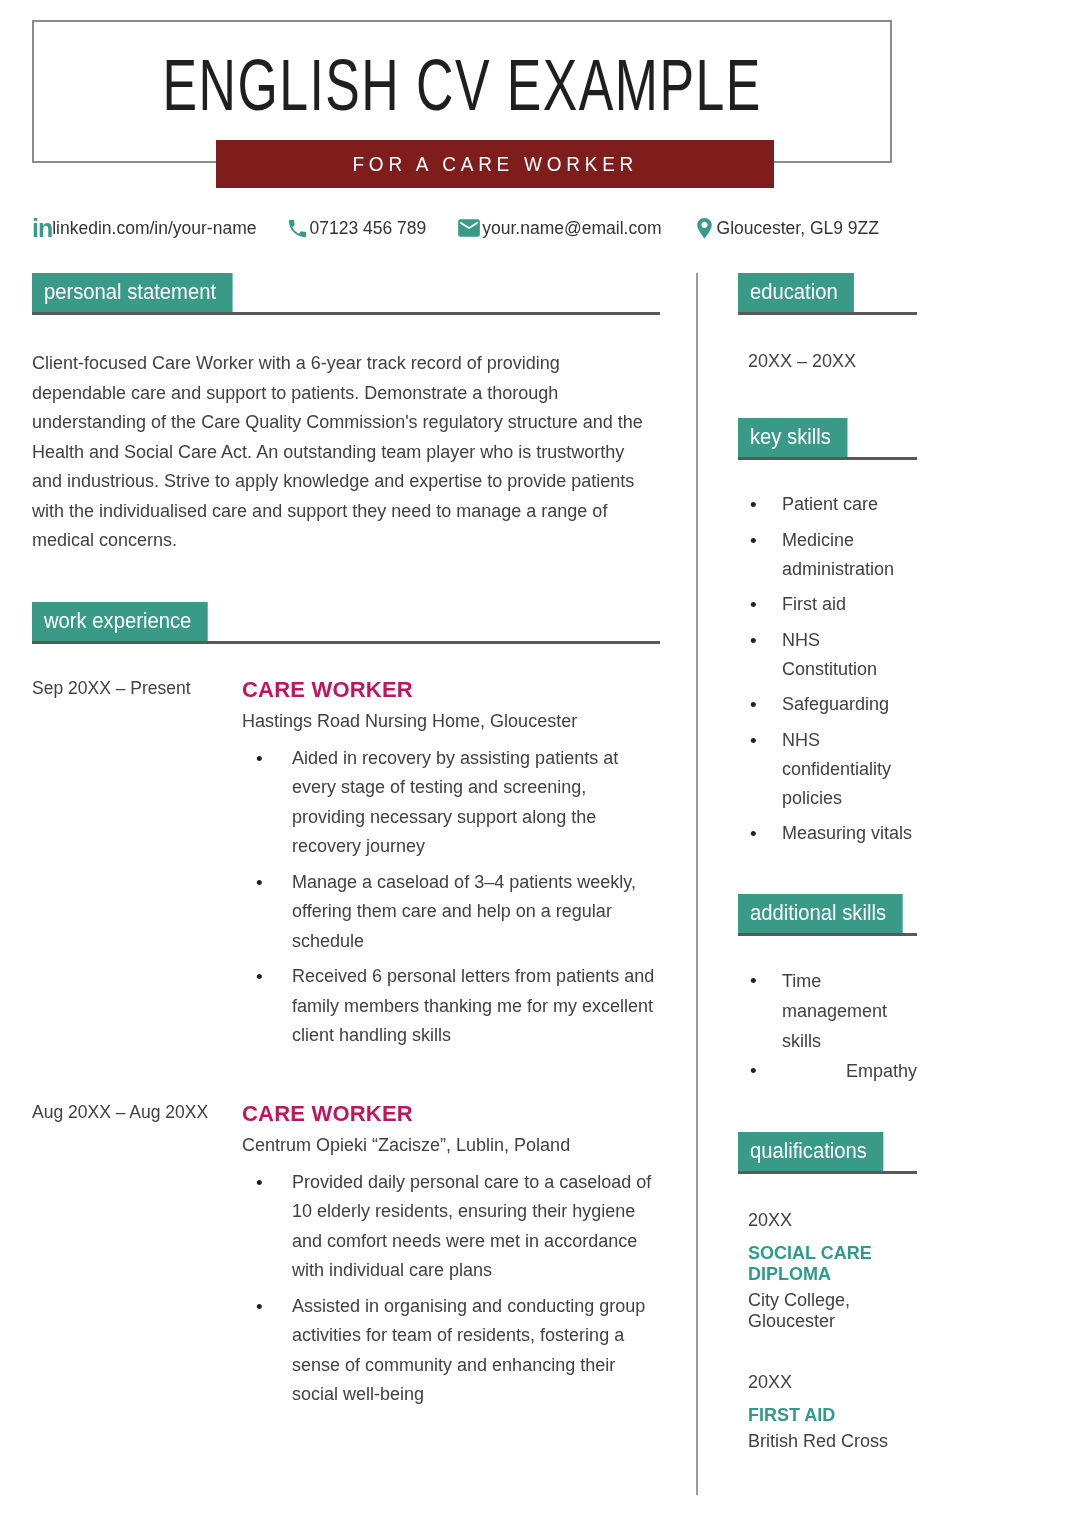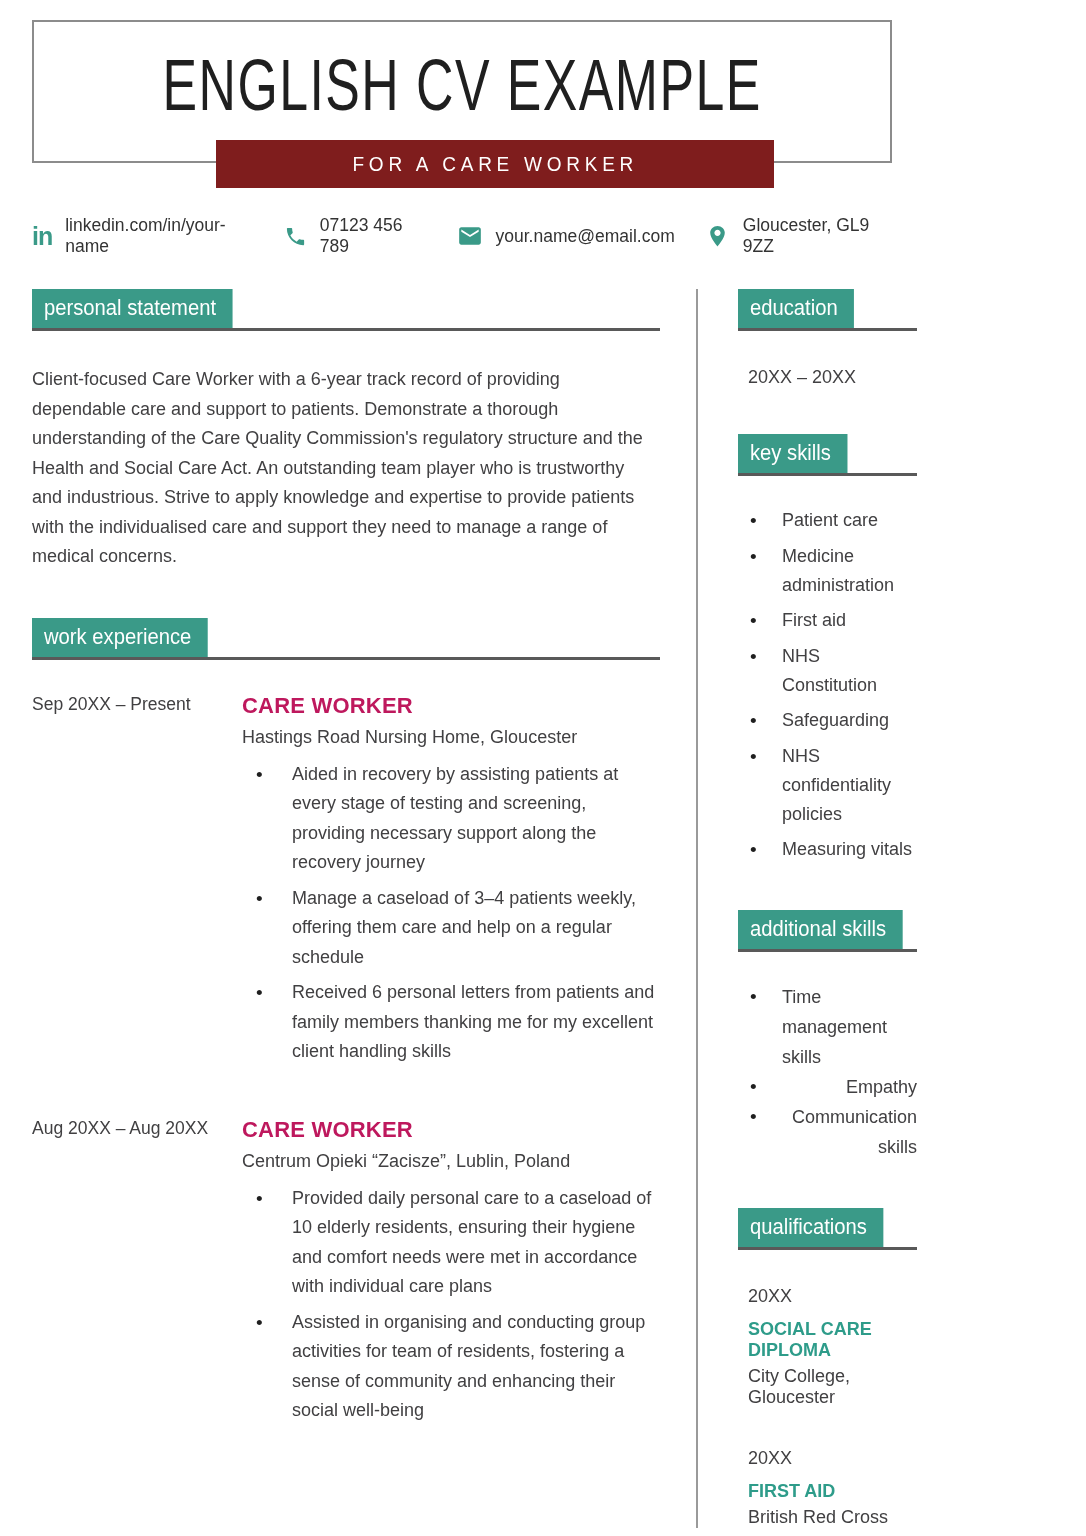--- a/index.html
+++ b/index.html
@@ -36,21 +36,21 @@
   }
 
   
   .contact-row {
     margin-top:52px;
     display:flex; align-items:center;
     font-size:17.5px; color:#333333;
   }
   .contact-item { display:flex; align-items:center; }
   .contact-item + .contact-item { margin-left:30px; }
-  .c-icon { display:inline-flex; align-items:center; justify-content:flex-start; margin-right:13px; }
+  .c-icon { display:inline-flex; align-items:center; justify-content:flex-start; }
   .li-glyph { color:#3a9a88; font-weight:700; font-size:25px; letter-spacing:-1px; line-height:1; }
   .c-icon svg { display:block; }
 
   
   .columns { display:flex; margin-top:32px; }
   .col-left { width:628px; flex:none; }
   .col-right {
     flex:1; margin-left:36px; padding-left:40px;
     border-left:2px solid #9a9a9a;
     min-height:1222px;
@@ -237,21 +237,20 @@
       </div>
 
       <div class="sec-right gap-lg">
         <div class="section-head">
           <span class="section-label">additional skills</span>
         </div>
         <div class="rc-content" style="margin-top:0;">
           <ul class="bullets addl">
             <li>Time management skills</li>
             <li>Empathy</li>
-            <li>Communication skills</li>
           </ul>
         </div>
       </div>
 
       <div class="sec-right">
         <div class="section-head">
           <span class="section-label">qualifications</span>
         </div>
         <div class="rc-content">
           <div class="qual-entry">

